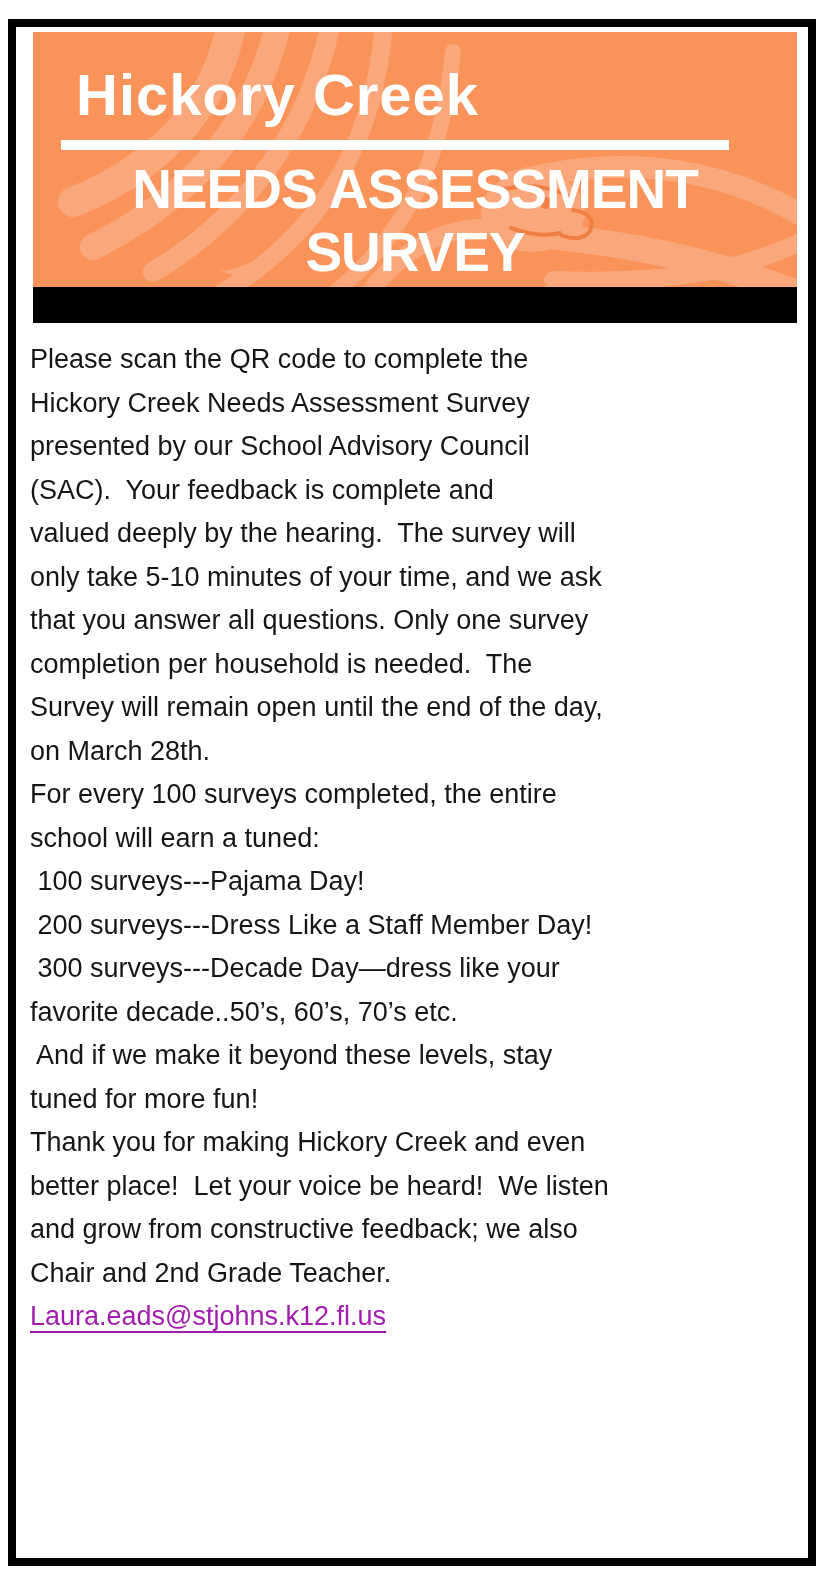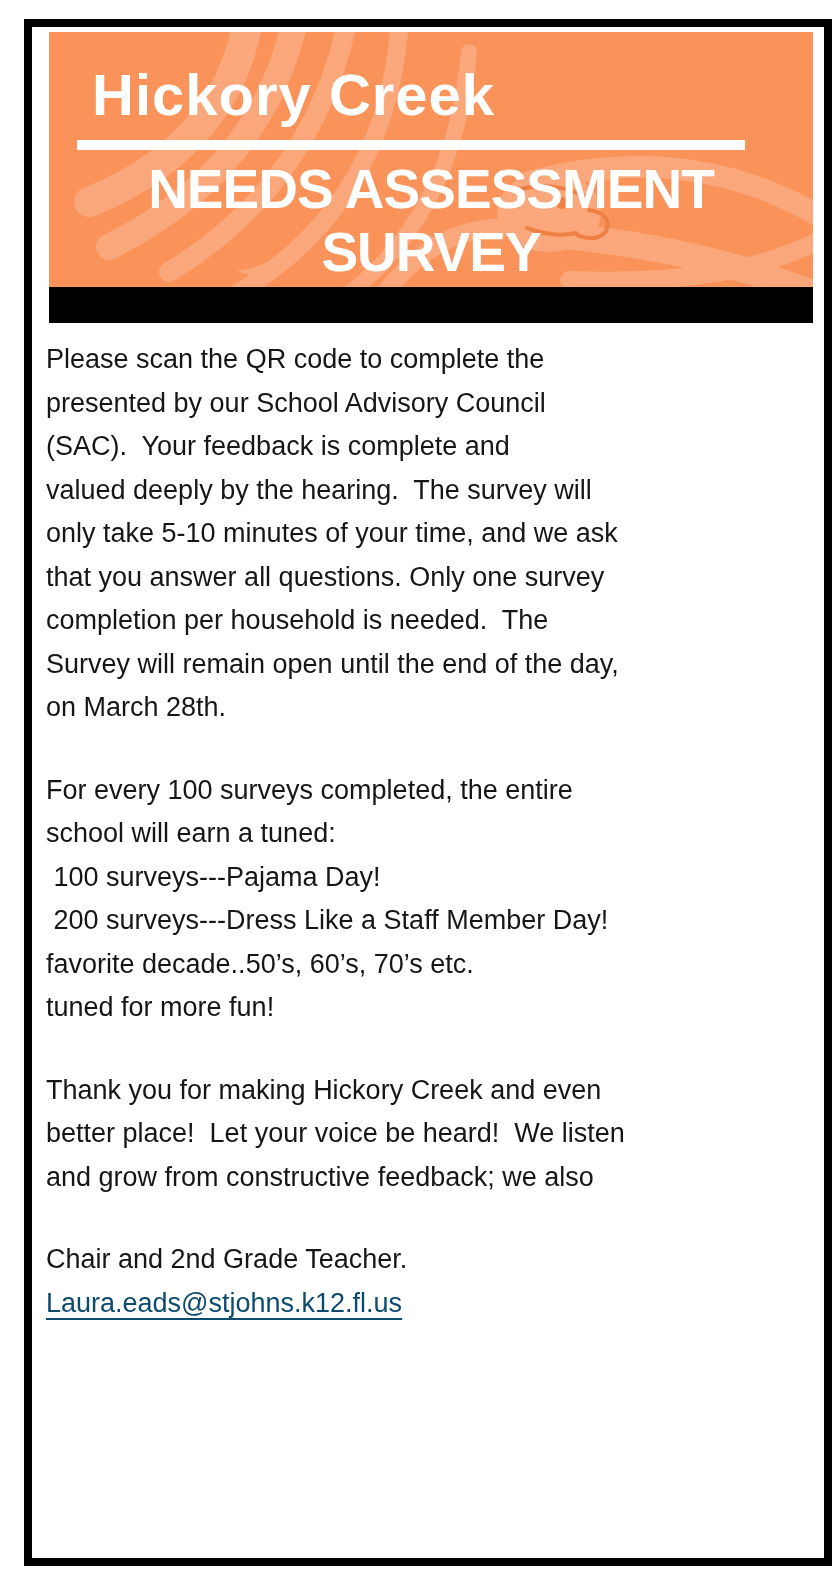--- a/index.html
+++ b/index.html
@@ -7,21 +7,21 @@
   .page {
     position: relative;
     width: 840px;
     height: 1580px;
     background: #ffffff;
     font-family: "Liberation Sans", sans-serif;
     overflow: hidden;
   }
   .frame {
     position: absolute;
-    left: 24px; top: 19px;
+    left: 8px; top: 19px;
     width: 808px; height: 1547px;
     border: 8px solid #000000;
     background: #ffffff;
   }
   .header {
     position: absolute;
     left: 17px; top: 5px;
     width: 764px; height: 255px;
     background: #f9935a;
     overflow: hidden;
@@ -65,35 +65,35 @@
     background: #000000;
   }
   .flyer-body {
     position: absolute;
     left: 14px; top: 311px;
     width: 778px;
     color: #161616;
     font-size: 27px;
     line-height: 43.5px;
   }
-  .para + .para { margin-top: 39px; }
+  .para + .para { }
   .line {
     display: block;
     white-space: pre;
   }
   .line-with-emoji { display: block; white-space: pre; }
   .emoji-svg {
     display: inline-block;
     width: 33px; height: 33px;
     vertical-align: -6px;
     margin-left: 8px;
   }
   a.email-line {
     display: inline-block;
-    color: #0c4a6e;
+    color: #a21caf;
     text-decoration: underline;
     text-decoration-thickness: 2px;
     text-underline-offset: 6px;
     white-space: pre;
   }
 </style>
 </head>
 <body>
 
 <div class="page">
@@ -130,36 +130,39 @@
         <div>SURVEY</div>
       </div>
     </div>
 
     <div class="black-bar"></div>
 
     <div class="flyer-body">
 
       <div class="para">
         <span class="line">Please scan the QR code to complete the</span>
+        <span class="line">Hickory Creek Needs Assessment Survey</span>
         <span class="line">presented by our School Advisory Council</span>
         <span class="line">(SAC).  Your feedback is complete and</span>
         <span class="line">valued deeply by the hearing.  The survey will</span>
         <span class="line">only take 5-10 minutes of your time, and we ask</span>
         <span class="line">that you answer all questions. Only one survey</span>
         <span class="line">completion per household is needed.  The</span>
         <span class="line">Survey will remain open until the end of the day,</span>
         <span class="line">on March 28th.</span>
       </div>
 
       <div class="para">
         <span class="line">For every 100 surveys completed, the entire</span>
         <span class="line">school will earn a tuned:</span>
         <span class="line"> 100 surveys---Pajama Day!</span>
         <span class="line"> 200 surveys---Dress Like a Staff Member Day!</span>
+        <span class="line"> 300 surveys---Decade Day—dress like your</span>
         <span class="line">favorite decade..50’s, 60’s, 70’s etc.</span>
+        <span class="line"> And if we make it beyond these levels, stay</span>
         <span class="line">tuned for more fun!</span>
       </div>
 
       <div class="para">
         <span class="line">Thank you for making Hickory Creek and even</span>
         <span class="line">better place!  Let your voice be heard!  We listen</span>
         <span class="line">and grow from constructive feedback; we also</span>
       </div>
 
       <div class="para">

